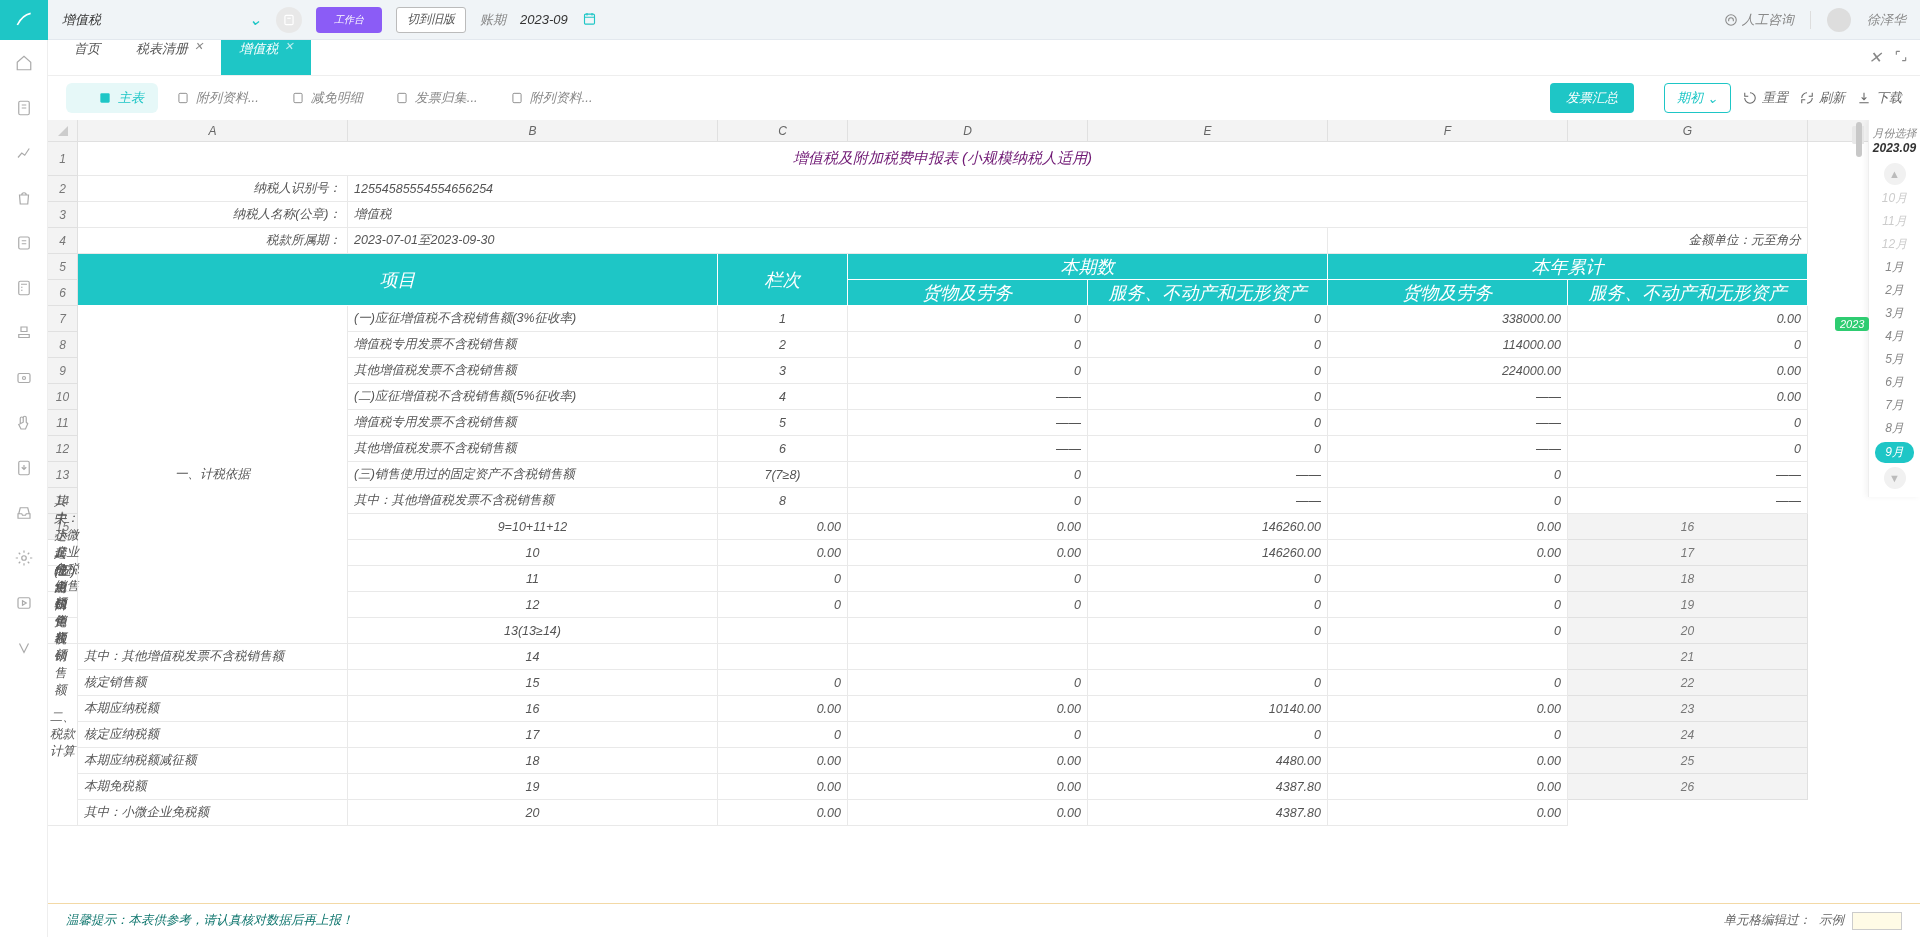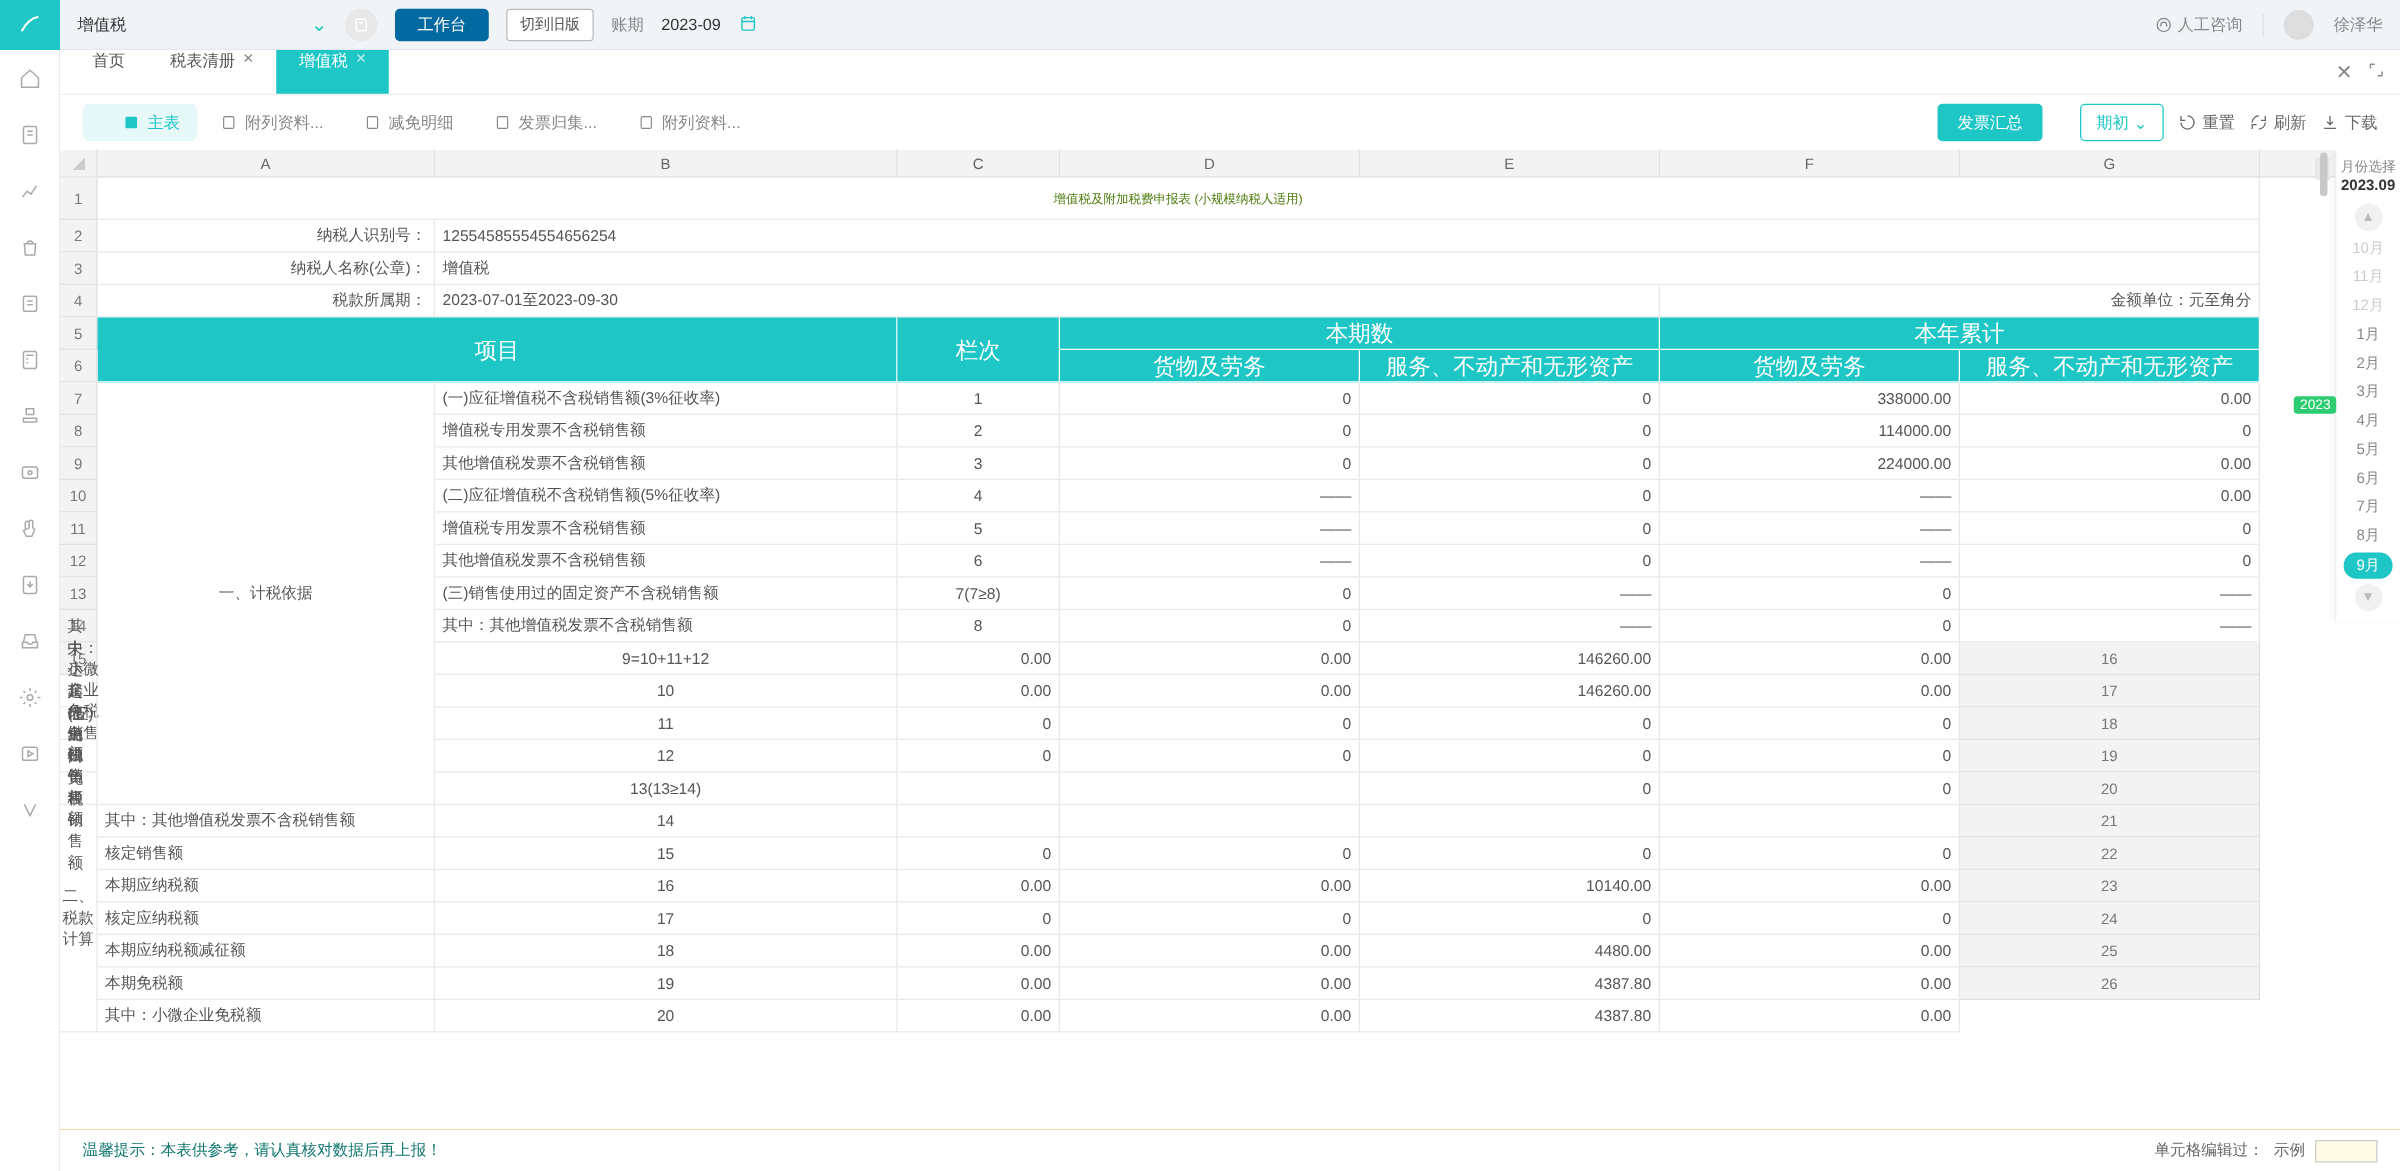--- a/index.html
+++ b/index.html
@@ -1,26 +1,26 @@
 <!DOCTYPE html>
 <html><head>
 <meta charset="utf-8">
 <style>
 * { margin:0; padding:0; box-sizing:border-box; font-family:"Microsoft YaHei","Helvetica Neue",Arial,sans-serif; }
 body { background:#f5f7fa; color:#333; font-size:13px; overflow:hidden; width:1920px; height:937px; }
-.app { display:flex; height:100%; }
+.app { display:flex; height:100%;font-style:italic; }
 .sidebar { width:48px; background:#fff; border-right:1px solid #eee; display:flex; flex-direction:column; align-items:center; }
 .logo { width:48px; height:40px; background:#1ec6c6; display:flex; align-items:center; justify-content:center; color:#fff; }
 .side-icon { width:48px; height:45px; display:flex; align-items:center; justify-content:center; color:#aaa; cursor:pointer; }
 .main { flex:1; display:flex; flex-direction:column; }
 .topbar { height:40px; background:#f0f4f7; border-bottom:1px solid #e3e8ee; display:flex; align-items:center; padding:0 14px; gap:14px; }
 .company-sel { min-width:200px; color:#333; display:flex; align-items:center; gap:8px; cursor:pointer; }
 .chev { color:#1ec6c6; font-size:16px; }
 .round-btn { width:26px; height:26px; border-radius:50%; background:#e8e8e8; display:flex; align-items:center; justify-content:center; color:#fff; font-size:14px; }
-.pill-btn { height:26px; padding:0 18px; border-radius:4px; background:#0369a1; color:#fff; display:flex; align-items:center; cursor:pointer; font-size:13px; }
+.pill-btn { height:26px; padding:0 18px; border-radius:4px; background:#8b5cf6; color:#fff; display:flex; align-items:center; cursor:pointer; font-size:10px; }
 .outline-btn { height:26px; padding:0 10px; border:1px solid #bbb; border-radius:3px; color:#555; display:flex; align-items:center; cursor:pointer; background:#fff; font-size:12px; }
 .period-label { color:#888; font-size:13px; }
 .period-val { color:#333; font-size:13px; }
 .cal-icon { color:#1ec6c6; }
 .top-right { margin-left:auto; display:flex; align-items:center; gap:16px; color:#888; }
 .divider-v { width:1px; height:18px; background:#ddd; }
 .avatar { width:24px; height:24px; border-radius:50%; background:#ddd; }
 .tabs { height:36px; background:#fff; border-bottom:1px solid #eee; display:flex; align-items:stretch; padding-left:8px; }
 .tab { padding:0 18px; display:flex; align-items:flex-start; gap:6px; color:#555; cursor:pointer; position:relative; font-size:13px; }
 .tab.active { background:#1ec6c6; color:#fff; }
@@ -288,21 +288,21 @@
           <div class="colh" style="width: 370px;">B</div>
           <div class="colh" style="width: 130px;">C</div>
           <div class="colh" style="width: 240px;">D</div>
           <div class="colh" style="width: 240px;">E</div>
           <div class="colh" style="width: 240px;">F</div>
           <div class="colh" style="width: 240px;">G</div>
         </div>
       <div class="grid-body">
           <div class="grid" id="grid">
             <div class="rh" style="height:34px">1</div>
-            <div class="cell c" style="grid-column:span 7;height:34px;font-size:10px;color:#4d7c0f">增值税及附加税费申报表 (小规模纳税人适用)</div>
+            <div class="cell c" style="grid-column:span 7;height:34px;font-size:15px;color:#701a75">增值税及附加税费申报表 (小规模纳税人适用)</div>
             <div class="rh">2</div>
             <div class="cell r">纳税人识别号：</div>
             <div class="cell" style="grid-column:span 6">12554585554554656254</div>
             <div class="rh">3</div>
             <div class="cell r">纳税人名称(公章)：</div>
             <div class="cell" style="grid-column:span 6">增值税</div>
             <div class="rh">4</div>
             <div class="cell r">税款所属期：</div>
             <div class="cell" style="grid-column:span 4">2023-07-01至2023-09-30</div>
             <div class="cell r" style="grid-column:span 2">金额单位：元至角分</div>

